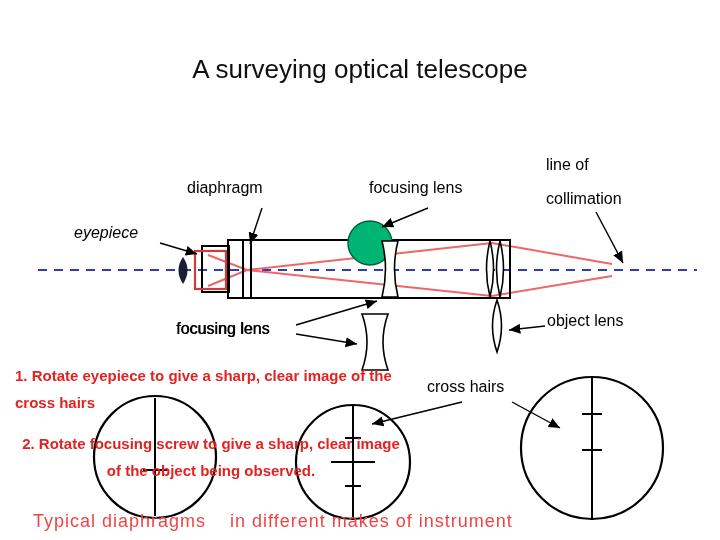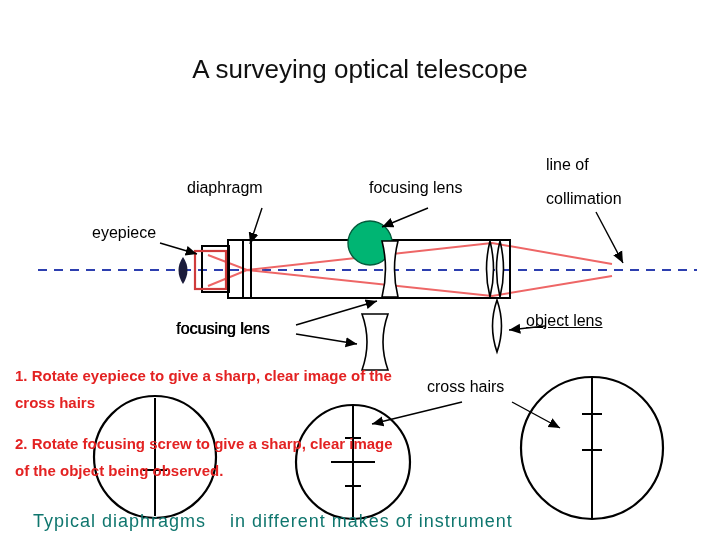--- a/index.html
+++ b/index.html
@@ -14,40 +14,40 @@
   .stage { position:absolute; inset:0; width:644px; height:540px; }
   svg.diagram { position:absolute; left:0; top:0; }
 
   .title {
     position:absolute; top:54px; left:0; width:720px;
     text-align:center; font-size:26px; color:#101010;
   }
   .lbl { position:absolute; font-size:16px; color:#000; white-space:nowrap; }
   .lbl.wrap { white-space:normal; }
 
-  .lbl-eyepiece        { left:92px;  top:224px; }
+  .lbl-eyepiece        { left:74px;  top:224px;font-style:italic; }
   .lbl-diaphragm       { left:187px; top:179px; }
   .lbl-focusing-screw  { left:369px; top:179px; }
   .lbl-line-collim     { left:546px; top:148px; width:118px; line-height:34px; }
   .lbl-focusing        { left:17px;  top:311px; color:var(--instruction-red); }
   .lbl-focusing-lens   { left:176px; top:320px; font-weight:400; text-shadow:0.6px 0 currentColor; }
-  .lbl-object-lens     { left:526px; top:312px;text-decoration:underline; }
+  .lbl-object-lens     { left:547px; top:312px; }
   .lbl-cross-hairs     { left:427px; top:378px;text-align:right; }
 
   .step {
     position:absolute; left:15px; width:392px;
     font-size:15px; font-weight:700; line-height:27px;
     color:var(--instruction-red); white-space:normal;
   }
   .step1 { top:362px; }
-  .step2 { top:430px; }
+  .step2 { top:430px;text-align:center; }
 
   .footer-bg {
     position:absolute; left:33px; top:511px;
-    font-size:18px; color:#0f766e; letter-spacing:1px; white-space:pre;
+    font-size:18px; color:#ef4444; letter-spacing:1px; white-space:pre;
   }
   .footer-fg {
     position:absolute; left:29px; top:510px;
     font-size:19px; font-weight:700; white-space:nowrap; color:#000;
   }
   .aim-action  { color:var(--aim-blue); }
   .aim-keyword { color:var(--keyword-red); }
 
   
   .outline   { stroke:#000; stroke-width:2; fill:none; }

